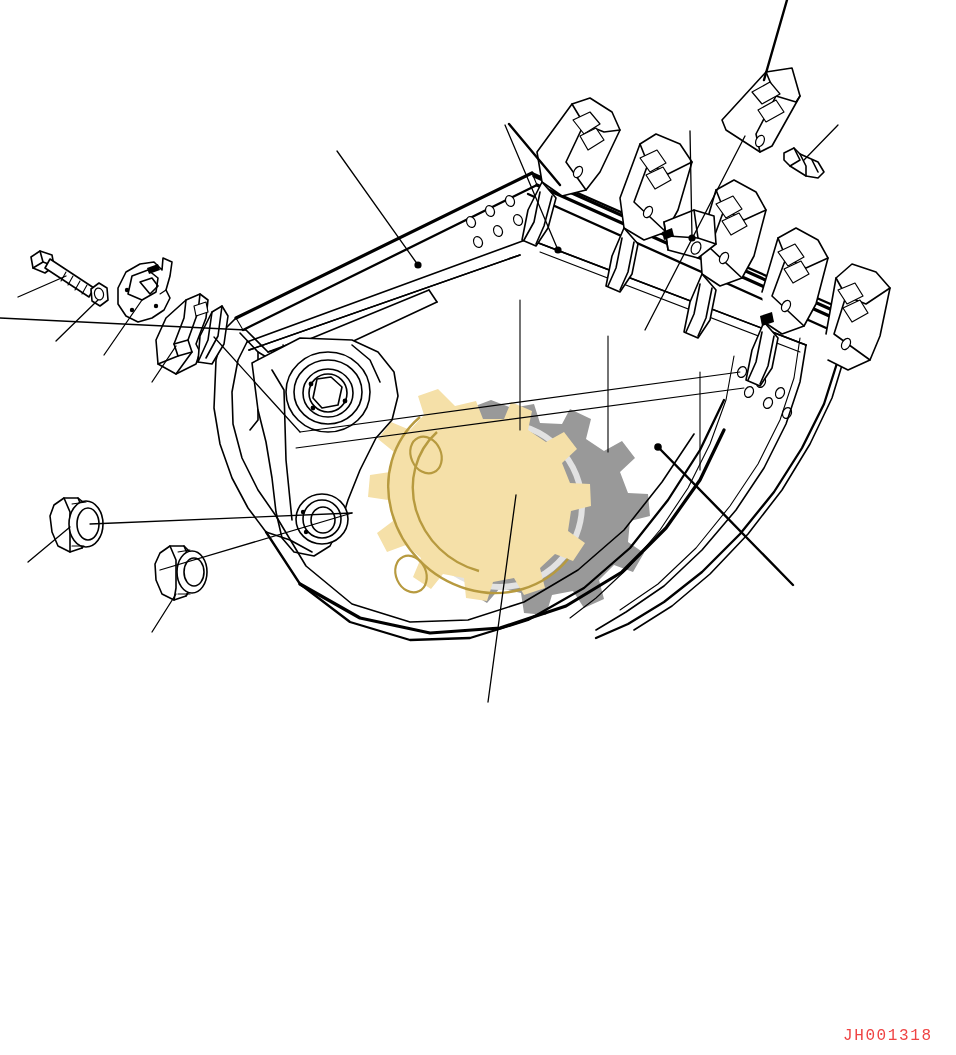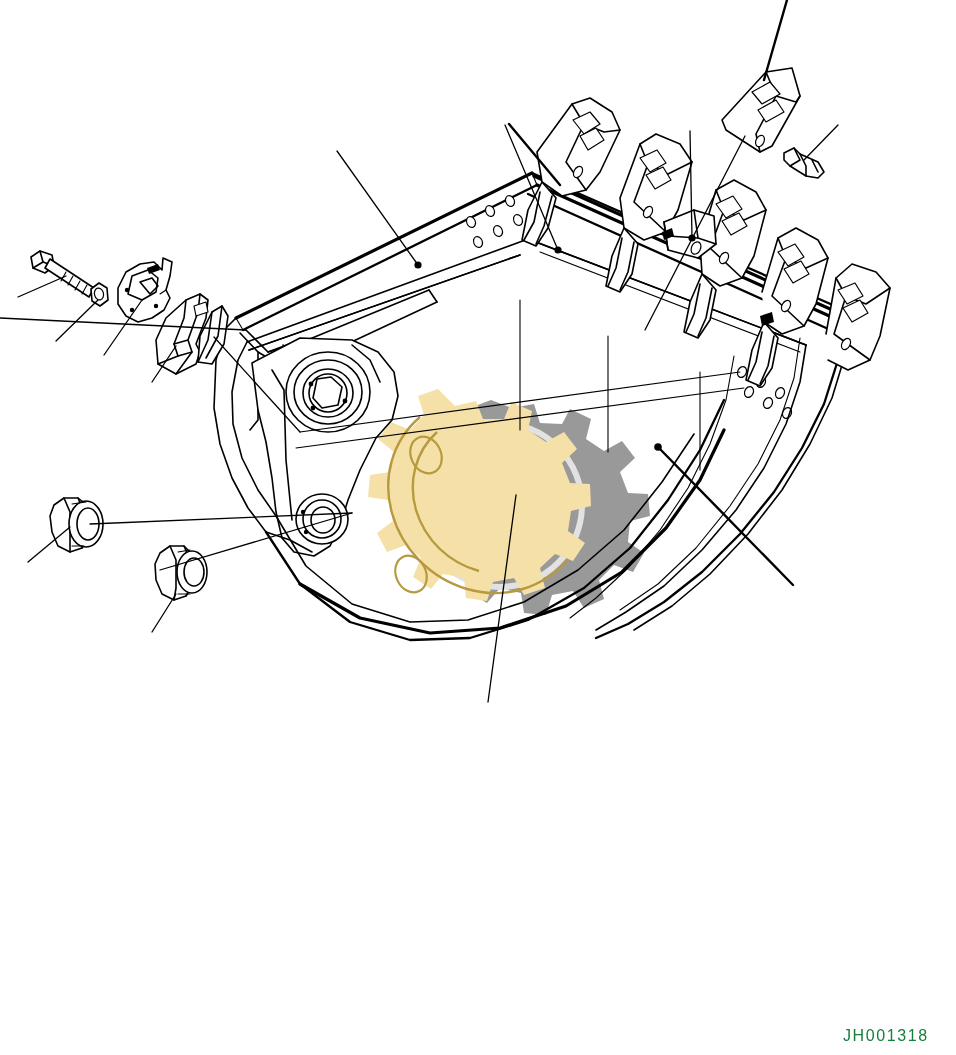--- a/index.html
+++ b/index.html
@@ -23,24 +23,24 @@
     left: 0;
     top: 0;
     width: 956px;
     height: 1055px;
     display: block;
   }
   #drawing-number {
     position: absolute;
     left: 843px;
     top: 1027px;
-    font-family: Liberation Sans, sans-serif;
+    font-family: Liberation Mono, monospace;
     font-size: 16px;
     letter-spacing: 1.6px;
-    color: #15803d;
+    color: #ef4444;
     white-space: nowrap;
   }
   .wm-yellow { fill: #f5e0a8; }
   .wm-gray   { fill: #999999; }
   .wm-ring    { fill: none; stroke: #e2e2e2; stroke-width: 6; }
   .ln  { fill: none; stroke: #000000; stroke-width: 1.6; stroke-linecap: round; stroke-linejoin: round; }
   .ln-thin { fill: none; stroke: #000000; stroke-width: 1.1; stroke-linecap: round; stroke-linejoin: round; }
   .ln-thick { fill: none; stroke: #000000; stroke-width: 3.2; stroke-linecap: round; stroke-linejoin: round; }
   .ln-med { fill: none; stroke: #000000; stroke-width: 2.3; stroke-linecap: round; stroke-linejoin: round; }
   .fill-w { fill: #ffffff; stroke: #000000; stroke-width: 1.6; stroke-linejoin: round; stroke-linecap: round; }

